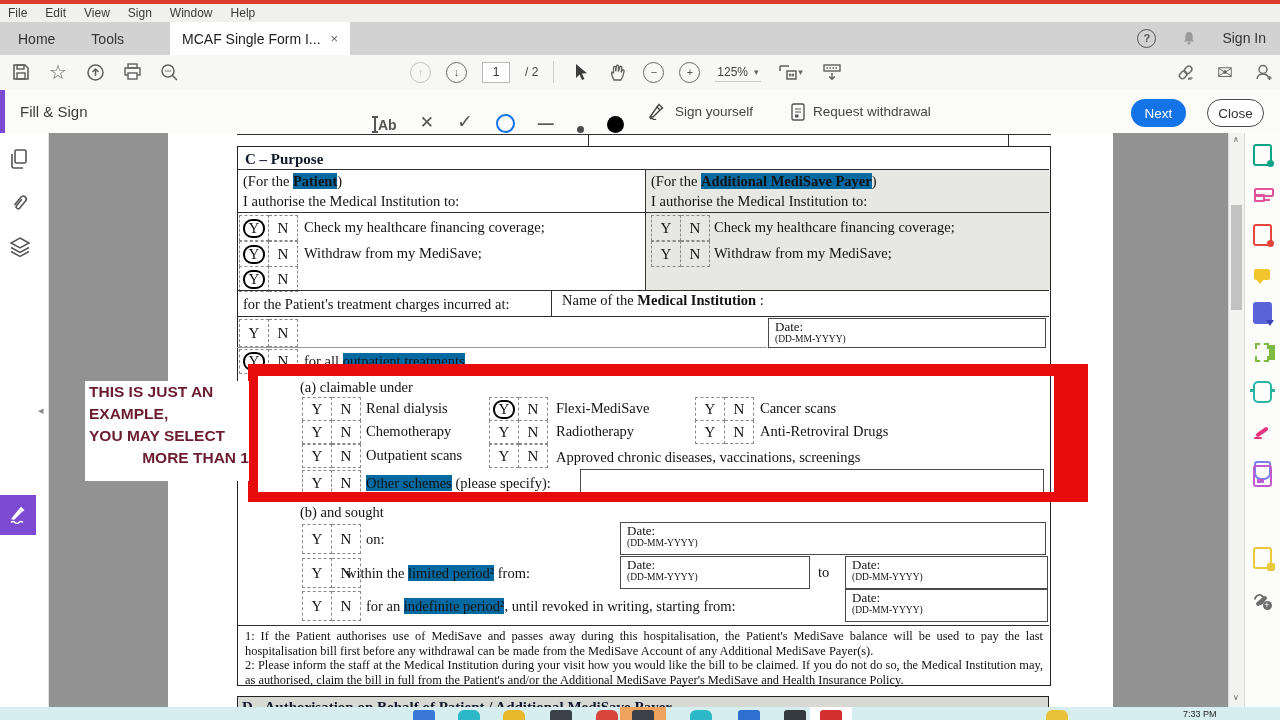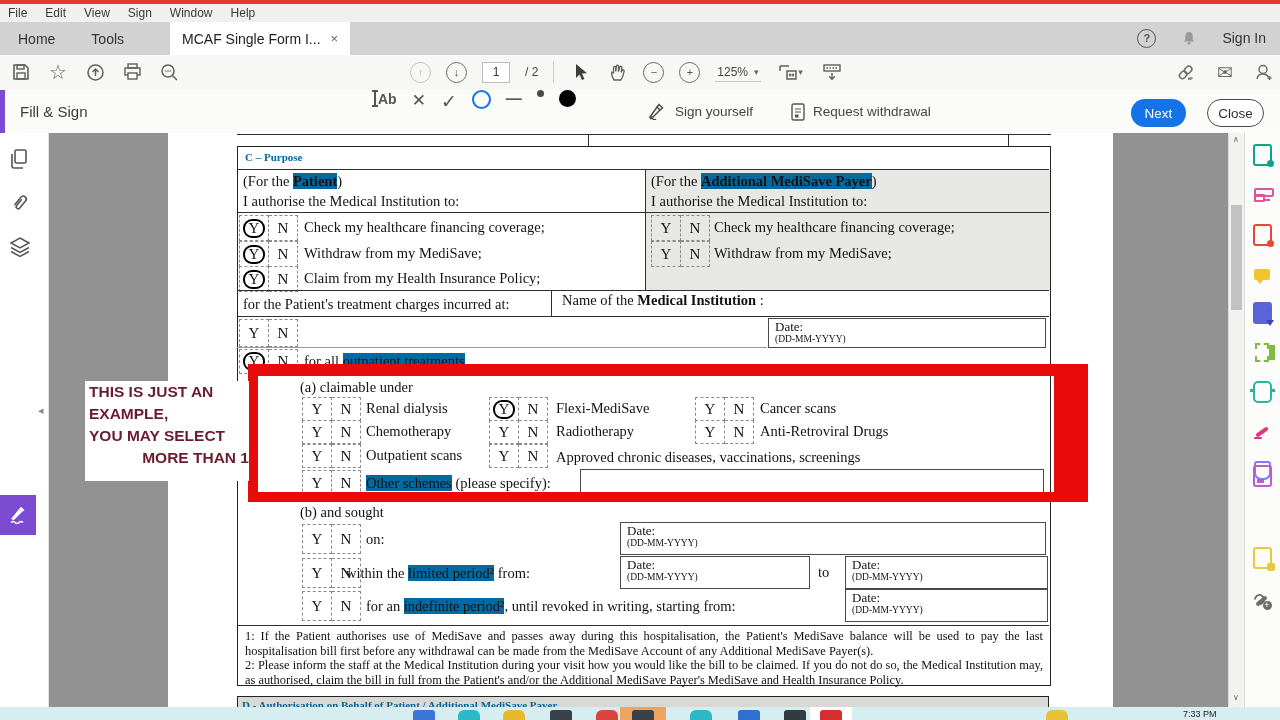--- a/index.html
+++ b/index.html
@@ -28,21 +28,21 @@
            justify-content:center;font-size:11px;color:#555}
   .circbtn.dis{border-color:#c2c2c2;color:#c2c2c2}
   .pagebox{width:26px;height:19px;border:1px solid #bbb;background:#fff;text-align:center;font-size:12px;color:#333;line-height:19px}
   .vdiv{width:1px;height:22px;background:#cfcfcf}
   .zoomtxt{font-size:12px;color:#444;border-bottom:1px solid #c9c9c9;padding:2px 2px;display:flex;gap:6px;align-items:center}
   .caret{font-size:9px;color:#666}
 
   .fillbar{left:0;top:90px;width:1280px;height:43px;background:#fbfbfa;border-bottom:1px solid #e0e0de}
   .fs-accent{left:0;top:90px;width:5px;height:43px;background:#7c4bd2}
   .fs-label{left:20px;top:103px;font-size:15px;color:#3b3b3b}
-  .fs-tools{position:absolute;left:374px;top:90px;height:43px;display:flex;align-items:flex-start;gap:15px}
+  .fs-tools{position:absolute;left:374px;top:90px;height:43px;display:flex;align-items:flex-end;gap:23px}
   .iab{display:flex;align-items:center;font-size:14px;color:#555;font-weight:bold}
   .ibeam{display:inline-block;width:2px;height:17px;background:#555;margin-right:2px;position:relative}
   .ibeam::before,.ibeam::after{content:"";position:absolute;left:-2px;width:6px;height:2px;background:#555}
   .ibeam::before{top:0}.ibeam::after{bottom:0}
   .fs-x{font-size:17px;color:#555}
   .fs-check{font-size:19px;color:#555}
   .fs-o{width:15px;height:15px;border:2px solid #1473e6;border-radius:50%}
   .fs-dash{font-size:16px;font-weight:bold;color:#555}
   .fs-dot{width:7px;height:7px;background:#4a4a4a;border-radius:50%}
   .fs-bigdot{width:17px;height:17px;background:#000;border-radius:50%}
@@ -77,21 +77,21 @@
   .yn .b{width:28px;height:100%;border:1px dashed #8a8a8a;display:flex;align-items:center;justify-content:center;
          font-family:"Liberation Serif",serif;font-size:15px;color:#111;background:#fff}
   .yn .b + .b{border-left:none}
   .circ{display:inline-block;border:2px solid #000;border-radius:9px;padding:0 4px;line-height:15px}
   .datebox{border:1px solid #4a4a4a;background:#fff;padding:1px 6px;font-family:"Liberation Serif",serif;overflow:hidden}
   .datebox .dl{font-size:13px;color:#111;line-height:14px}
   .datebox .df{font-size:9.5px;color:#111;line-height:10px}
   .fillinput{border:1px solid #4a4a4a;background:#fff}
   .footnotes{font-family:"Liberation Serif",serif;font-size:12.4px;color:#111;text-align:justify;line-height:1.22;
              padding:3px 8px}
-  .secHd{font-family:"Liberation Serif",serif;font-weight:bold;font-size:11px;color:#0369a1;padding:3px 6px}
+  .secHd{font-family:"Liberation Serif",serif;font-weight:bold;font-size:15px;color:#0f172a;padding:3px 6px}
 
   
   .redbox{left:248px;top:364px;width:840px;height:138px;border-style:solid;border-color:#e80b0b;
           border-width:12px 34px 10px 10px;box-sizing:border-box;z-index:6;pointer-events:none}
   .notebox{left:85px;top:381px;width:160px;height:100px;background:#fff;z-index:7;
            font-size:15.5px;font-weight:bold;color:#6a1c2e;line-height:22px;padding-left:4px}
 
   
   .taskbar{left:0;top:707px;width:1280px;height:13px;background:#d6eef0;z-index:9}
   .tb-ic{position:absolute;top:3px;width:22px;height:10px;border-radius:3px 3px 0 0}
@@ -319,21 +319,20 @@
       </span>
     <span class="b">N</span>
   </div>
   <div class="abs flabel" style="left:304px;top:245px">Withdraw from my MediSave;</div>
   <div class="abs yn" style="left:239px;top:266px;height:24px">
     <span class="b">
         <span class="circ">Y</span>
       </span>
     <span class="b">N</span>
   </div>
-  <div class="abs flabel" style="left:304px;top:270px">Claim from my Health Insurance Policy;</div>
 
   <div class="abs yn" style="left:651px;top:215px;height:24px">
     <span class="b" style="background:transparent">Y</span>
     <span class="b" style="background:transparent">N</span>
   </div>
   <div class="abs flabel" style="left:714px;top:219px">Check my healthcare financing coverage;</div>
   <div class="abs yn" style="left:651px;top:241px;height:24px">
     <span class="b" style="background:transparent">Y</span>
     <span class="b" style="background:transparent">N</span>
   </div>

